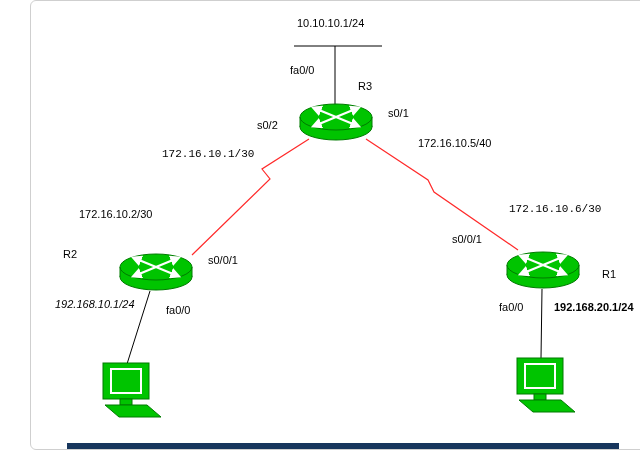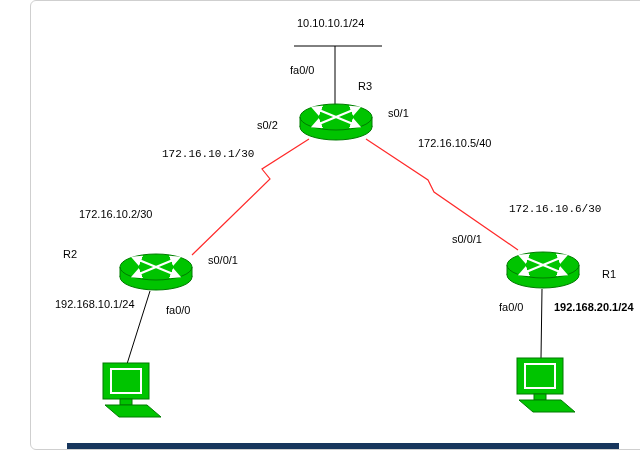--- a/index.html
+++ b/index.html
@@ -90,19 +90,19 @@
   <div class="label" style="left:226px;top:118px;">s0/2</div>
   <div class="label" style="left:357px;top:106px;">s0/1</div>
   <div class="label" style="left:131px;top:147px;font-family:Liberation Mono, monospace;">172.16.10.1/30</div>
   <div class="label" style="left:387px;top:136px;">172.16.10.5/40</div>
   <div class="label" style="left:48px;top:207px;">172.16.10.2/30</div>
   <div class="label" style="left:478px;top:202px;font-family:Liberation Mono, monospace;">172.16.10.6/30</div>
   <div class="label" style="left:421px;top:232px;">s0/0/1</div>
   <div class="label" style="left:32px;top:247px;">R2</div>
   <div class="label" style="left:177px;top:253px;">s0/0/1</div>
   <div class="label" style="left:571px;top:267px;">R1</div>
-  <div class="label" style="left:24px;top:297px;">192.168.10.1/24</div>
+  <div class="label" style="left:24px;top:297px;font-style:italic;">192.168.10.1/24</div>
   <div class="label" style="left:135px;top:303px;">fa0/0</div>
   <div class="label" style="left:468px;top:300px;">fa0/0</div>
   <div class="label" style="left:523px;top:300px;font-weight:bold;">192.168.20.1/24</div>
 
   <div id="bottom-bar"></div>
 </div>
 
 </body></html>

